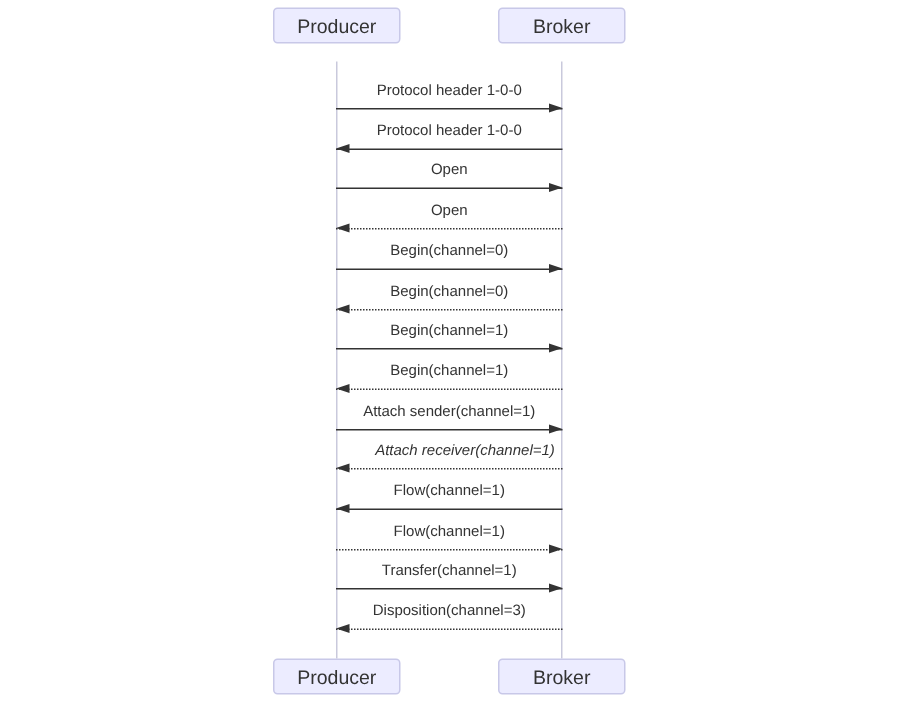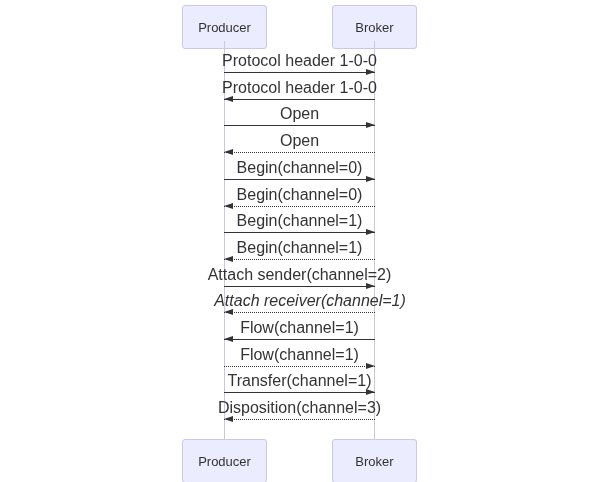--- a/index.html
+++ b/index.html
@@ -11,21 +11,21 @@
   .canvas {
     position: relative;
     width: 600px;
     height: 482px;
     background: #ffffff;
     overflow: hidden;
   }
   .actor {
     position: absolute;
     width: 85px;
-    height: 44px;
+    height: 24px;
     box-sizing: border-box;
     background: var(--actor-fill, #ECECFF);
     border: 1px solid var(--actor-border, #c8c8e8);
     border-radius: 3px;
     display: flex;
     align-items: center;
     justify-content: center;
     font-size: 13px;
     color: var(--text, #333333);
   }
@@ -35,21 +35,21 @@
     position: absolute;
     top: 41px;
     height: 398px;
     width: 1px;
     background: var(--lifeline, #c9c9dc);
   }
   .msg-label {
     position: absolute;
     transform: translateX(-50%);
     white-space: nowrap;
-    font-size: 16px;
+    font-size: 10px;
     color: var(--text, #333333);
     line-height: 12px;
   }
   .msg-line {
     position: absolute;
     left: 224px;
     width: 151px;
     height: 0;
   }
   .msg-line.solid { border-top: 1px solid var(--line, #333333); }
@@ -93,21 +93,21 @@
       <div class="arrowhead right" style="top: 176px; left: 366px;"></div>
       <div class="msg-label" style="left: 299.5px; top: 189px;">Begin(channel=0)</div>
       <div class="msg-line dotted" style="top: 206px;"></div>
       <div class="arrowhead left" style="top: 203px; left: 224px;"></div>
       <div class="msg-label" style="left: 299.5px; top: 215px;">Begin(channel=1)</div>
       <div class="msg-line solid" style="top: 232px;"></div>
       <div class="arrowhead right" style="top: 229px; left: 366px;"></div>
       <div class="msg-label" style="left: 299.5px; top: 242px;">Begin(channel=1)</div>
       <div class="msg-line dotted" style="top: 259px;"></div>
       <div class="arrowhead left" style="top: 256px; left: 224px;"></div>
-      <div class="msg-label" style="left: 299.5px; top: 269px;">Attach sender(channel=2)</div>
+      <div class="msg-label" style="left: 299.5px; top: 269px;">Attach sender(channel=1)</div>
       <div class="msg-line solid" style="top: 286px;"></div>
       <div class="arrowhead right" style="top: 283px; left: 366px;"></div>
       <div class="msg-label" style="left: 310px; top: 295px; font-style: italic;">Attach receiver(channel=1)</div>
       <div class="msg-line dotted" style="top: 312px;"></div>
       <div class="arrowhead left" style="top: 309px; left: 224px;"></div>
       <div class="msg-label" style="left: 299.5px; top: 322px;">Flow(channel=1)</div>
       <div class="msg-line solid" style="top: 339px;"></div>
       <div class="arrowhead left" style="top: 336px; left: 224px;"></div>
       <div class="msg-label" style="left: 299.5px; top: 349px;">Flow(channel=1)</div>
       <div class="msg-line dotted" style="top: 366px;"></div>

